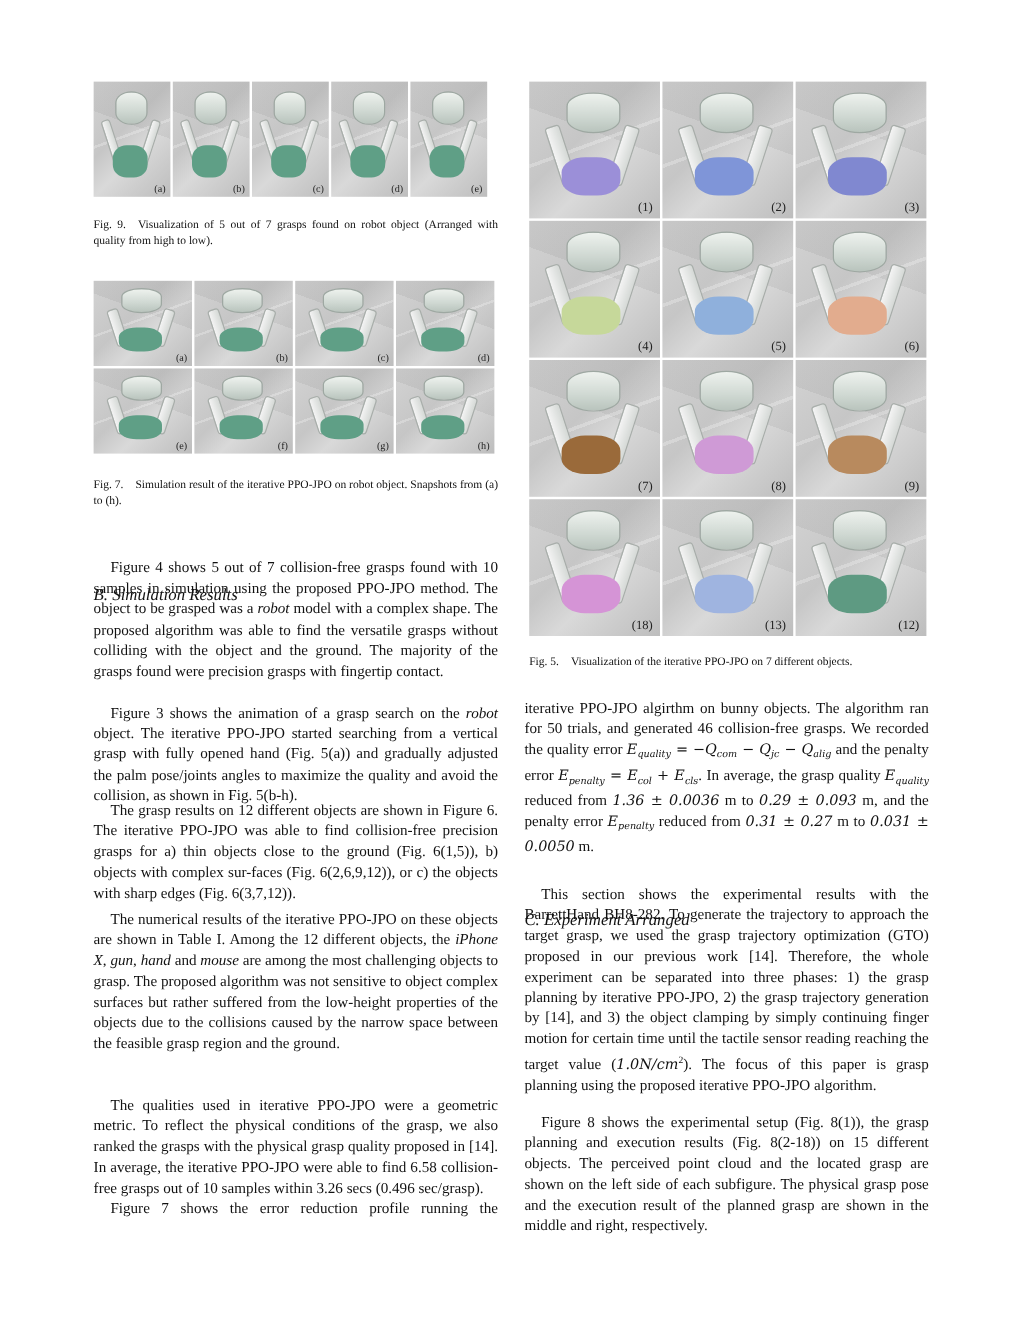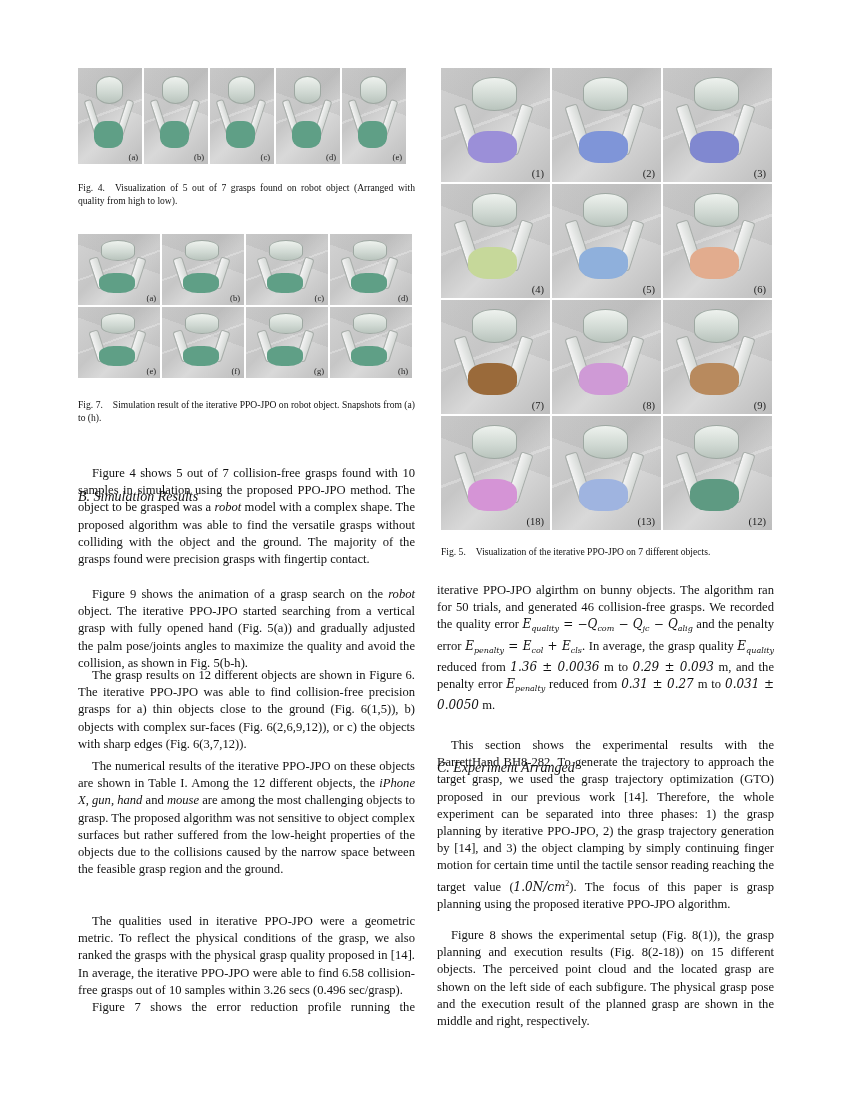--- a/index.html
+++ b/index.html
@@ -94,21 +94,21 @@
           <div class="floor"></div>
           <div class="hand-top" style="width: 26.88px; height: 28.8px; left: 17.92px; top: 7.68px;"></div>
           <div class="finger" style="width: 7.68px; height: 43.2px; left: 11.52px; top: 30.72px; transform: rotate(-18deg);"></div>
           <div class="finger" style="width: 7.68px; height: 43.2px; left: 42.24px; top: 30.72px; transform: rotate(18deg);"></div>
           <div class="obj" style="background: rgb(95, 159, 134); width: 28.8px; height: 26.88px; left: 16px; top: 52.8px;"></div>
           <span class="lbl">(e)</span>
         </div>
       </div>
   </div>
   <div class="caption" style="left:0; top:181px; width:337px;">
-    <span class="fignum">Fig. 4.</span><span>Visualization of 5 out of 7 grasps found on robot object (Arranged with quality from high to low).</span>
+    <span class="fignum">Fig. 9.</span><span>Visualization of 5 out of 7 grasps found on robot object (Arranged with quality from high to low).</span>
   </div>
 
   <div class="fig" style="left:0; top:234px; width:332px; height:146px;">
     <div id="fig5-panels">
         <div class="panel" style="left: 0px; top: 0px; width: 82px; height: 71px;">
           <div class="floor"></div>
           <div class="hand-top" style="width: 34.44px; height: 21.3px; left: 22.96px; top: 5.68px;"></div>
           <div class="finger" style="width: 9.84px; height: 31.95px; left: 14.76px; top: 22.72px; transform: rotate(-18deg);"></div>
           <div class="finger" style="width: 9.84px; height: 31.95px; left: 54.12px; top: 22.72px; transform: rotate(18deg);"></div>
           <div class="obj" style="background: rgb(95, 159, 134); width: 36.9px; height: 19.88px; left: 20.5px; top: 39.05px;"></div>
@@ -173,21 +173,21 @@
       </div>
   </div>
   <div class="caption" style="left:0; top:398px; width:337px;">
     <span class="fignum">Fig. 7.</span><span>Simulation result of the iterative PPO-JPO on robot object. Snapshots from (a) to (h).</span>
   </div>
 
   <div class="section-heading" style="left:0; top:441px;">B.  Simulation Results</div>
 
   <p class="para" style="left:0; top:465px; width:337px;"><span>Figure 4 shows 5 out of 7 collision-free grasps found with 10 samples in simulation using the proposed PPO-JPO method. The object to be grasped was a </span><i>robot</i><span> model with a complex shape. The proposed algorithm was able to find the versatile grasps without colliding with the object and the ground. The majority of the grasps found were precision grasps with fingertip contact.</span></p>
 
-  <p class="para" style="left:0; top:586px; width:337px;"><span>Figure 9 shows the animation of a grasp search on the </span><i>robot</i><span> object. The iterative PPO-JPO started searching from a vertical grasp with fully opened hand (Fig. 5(a)) and gradually adjusted the palm pose/joints angles to maximize the quality and avoid the collision, as shown in Fig. 5(b-h).</span></p>
+  <p class="para" style="left:0; top:586px; width:337px;"><span>Figure 3 shows the animation of a grasp search on the </span><i>robot</i><span> object. The iterative PPO-JPO started searching from a vertical grasp with fully opened hand (Fig. 5(a)) and gradually adjusted the palm pose/joints angles to maximize the quality and avoid the collision, as shown in Fig. 5(b-h).</span></p>
 
   <p class="para" style="left:0; top:667px; width:337px;">The grasp results on 12 different objects are shown in Figure 6. The iterative PPO-JPO was able to find collision-free precision grasps for a) thin objects close to the ground (Fig. 6(1,5)), b) objects with complex sur-faces (Fig. 6(2,6,9,12)), or c) the objects with sharp edges (Fig. 6(3,7,12)).</p>
 
   <p class="para" style="left:0; top:758px; width:337px;"><span>The numerical results of the iterative PPO-JPO on these objects are shown in Table I. Among the 12 different objects, the </span><i>iPhone X</i><span>, </span><i>gun</i><span>, </span><i>hand</i><span> and </span><i>mouse</i><span> are among the most challenging objects to grasp. The proposed algorithm was not sensitive to object complex surfaces but rather suffered from the low-height properties of the objects due to the collisions caused by the narrow space between the feasible grasp region and the ground.</span></p>
 
   <p class="para" style="left:0; top:913px; width:337px;">The qualities used in iterative PPO-JPO were a geometric metric. To reflect the physical conditions of the grasp, we also ranked the grasps with the physical grasp quality proposed in [14]. In average, the iterative PPO-JPO were able to find 6.58 collision-free grasps out of 10 samples within 3.26 secs (0.496 sec/grasp).</p>
 
   <p class="para" style="left:0; top:999px; width:337px; text-align-last: justify;">Figure 7 shows the error reduction profile running the</p>
 </div>
 

